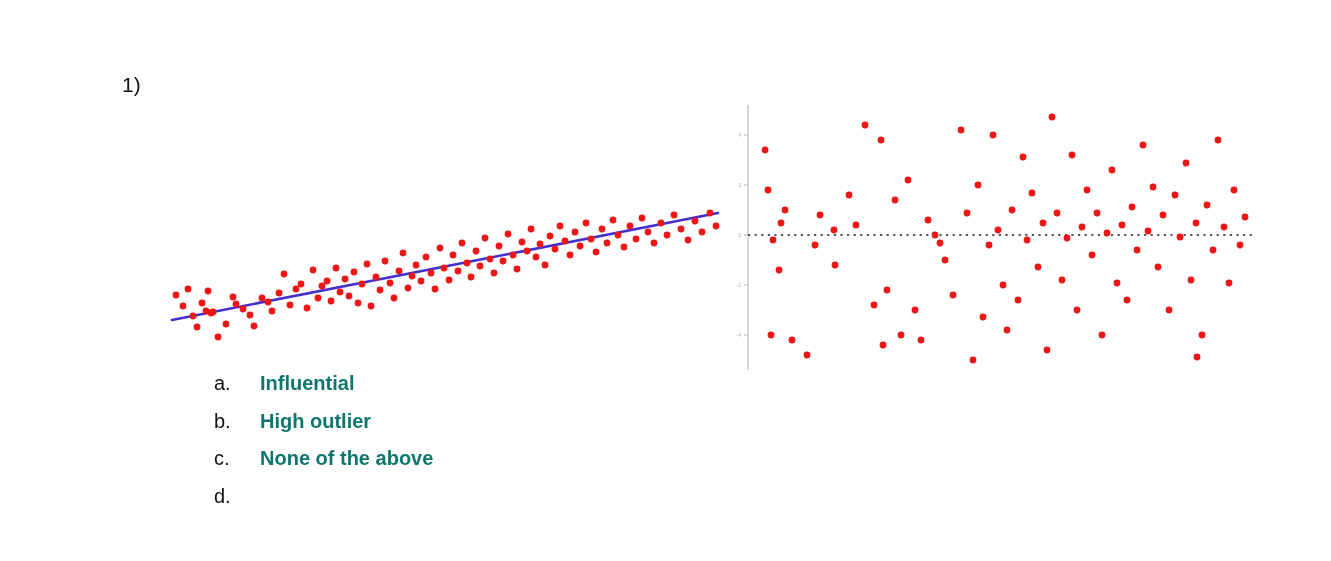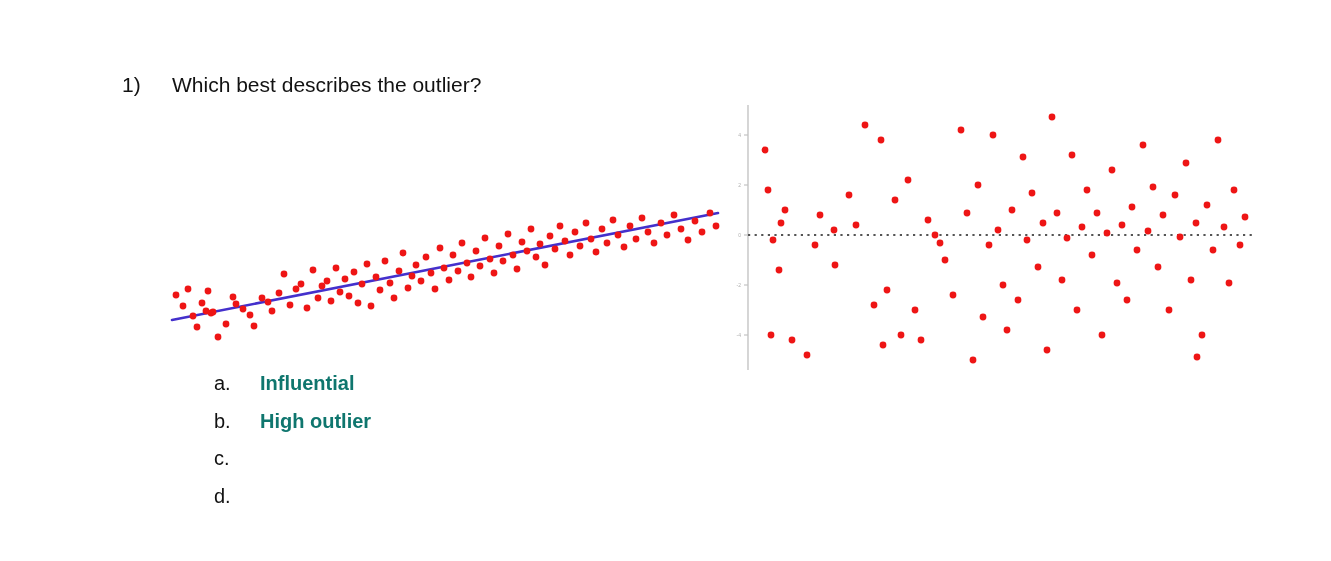--- a/index.html
+++ b/index.html
@@ -89,21 +89,20 @@
     overflow: visible;
   }
 </style>
 </head>
 <body>
 
 <div class="slide">
 
   <div class="question-row">
     <span class="question-number">1)</span>
-    <span class="question-text">Which best describes the outlier?</span>
   </div>
 
   <div class="chart" id="scatter-chart">
       <svg width="600" height="175" viewBox="0 0 600 175">
         <line x1="22" y1="135" x2="568" y2="28" stroke="#4430cc" stroke-width="2.6" stroke-linecap="round"></line>
         <circle cx="26" cy="110" r="3.4" fill="#ee1515"></circle>
         <circle cx="33" cy="121" r="3.4" fill="#ee1515"></circle>
         <circle cx="38" cy="104" r="3.4" fill="#ee1515"></circle>
         <circle cx="43" cy="131" r="3.4" fill="#ee1515"></circle>
         <circle cx="47" cy="142" r="3.4" fill="#ee1515"></circle>
@@ -320,19 +319,20 @@
     <div class="option-row">
       <span class="option-letter">a.</span>
       <span class="option-label">Influential</span>
     </div>
     <div class="option-row">
       <span class="option-letter">b.</span>
       <span class="option-label">High outlier</span>
     </div>
     <div class="option-row">
       <span class="option-letter">c.</span>
+      <span class="option-label">None of the above</span>
     </div>
     <div class="option-row">
       <span class="option-letter">d.</span>
     </div>
   </div>
 
 </div>
 
 </body></html>

